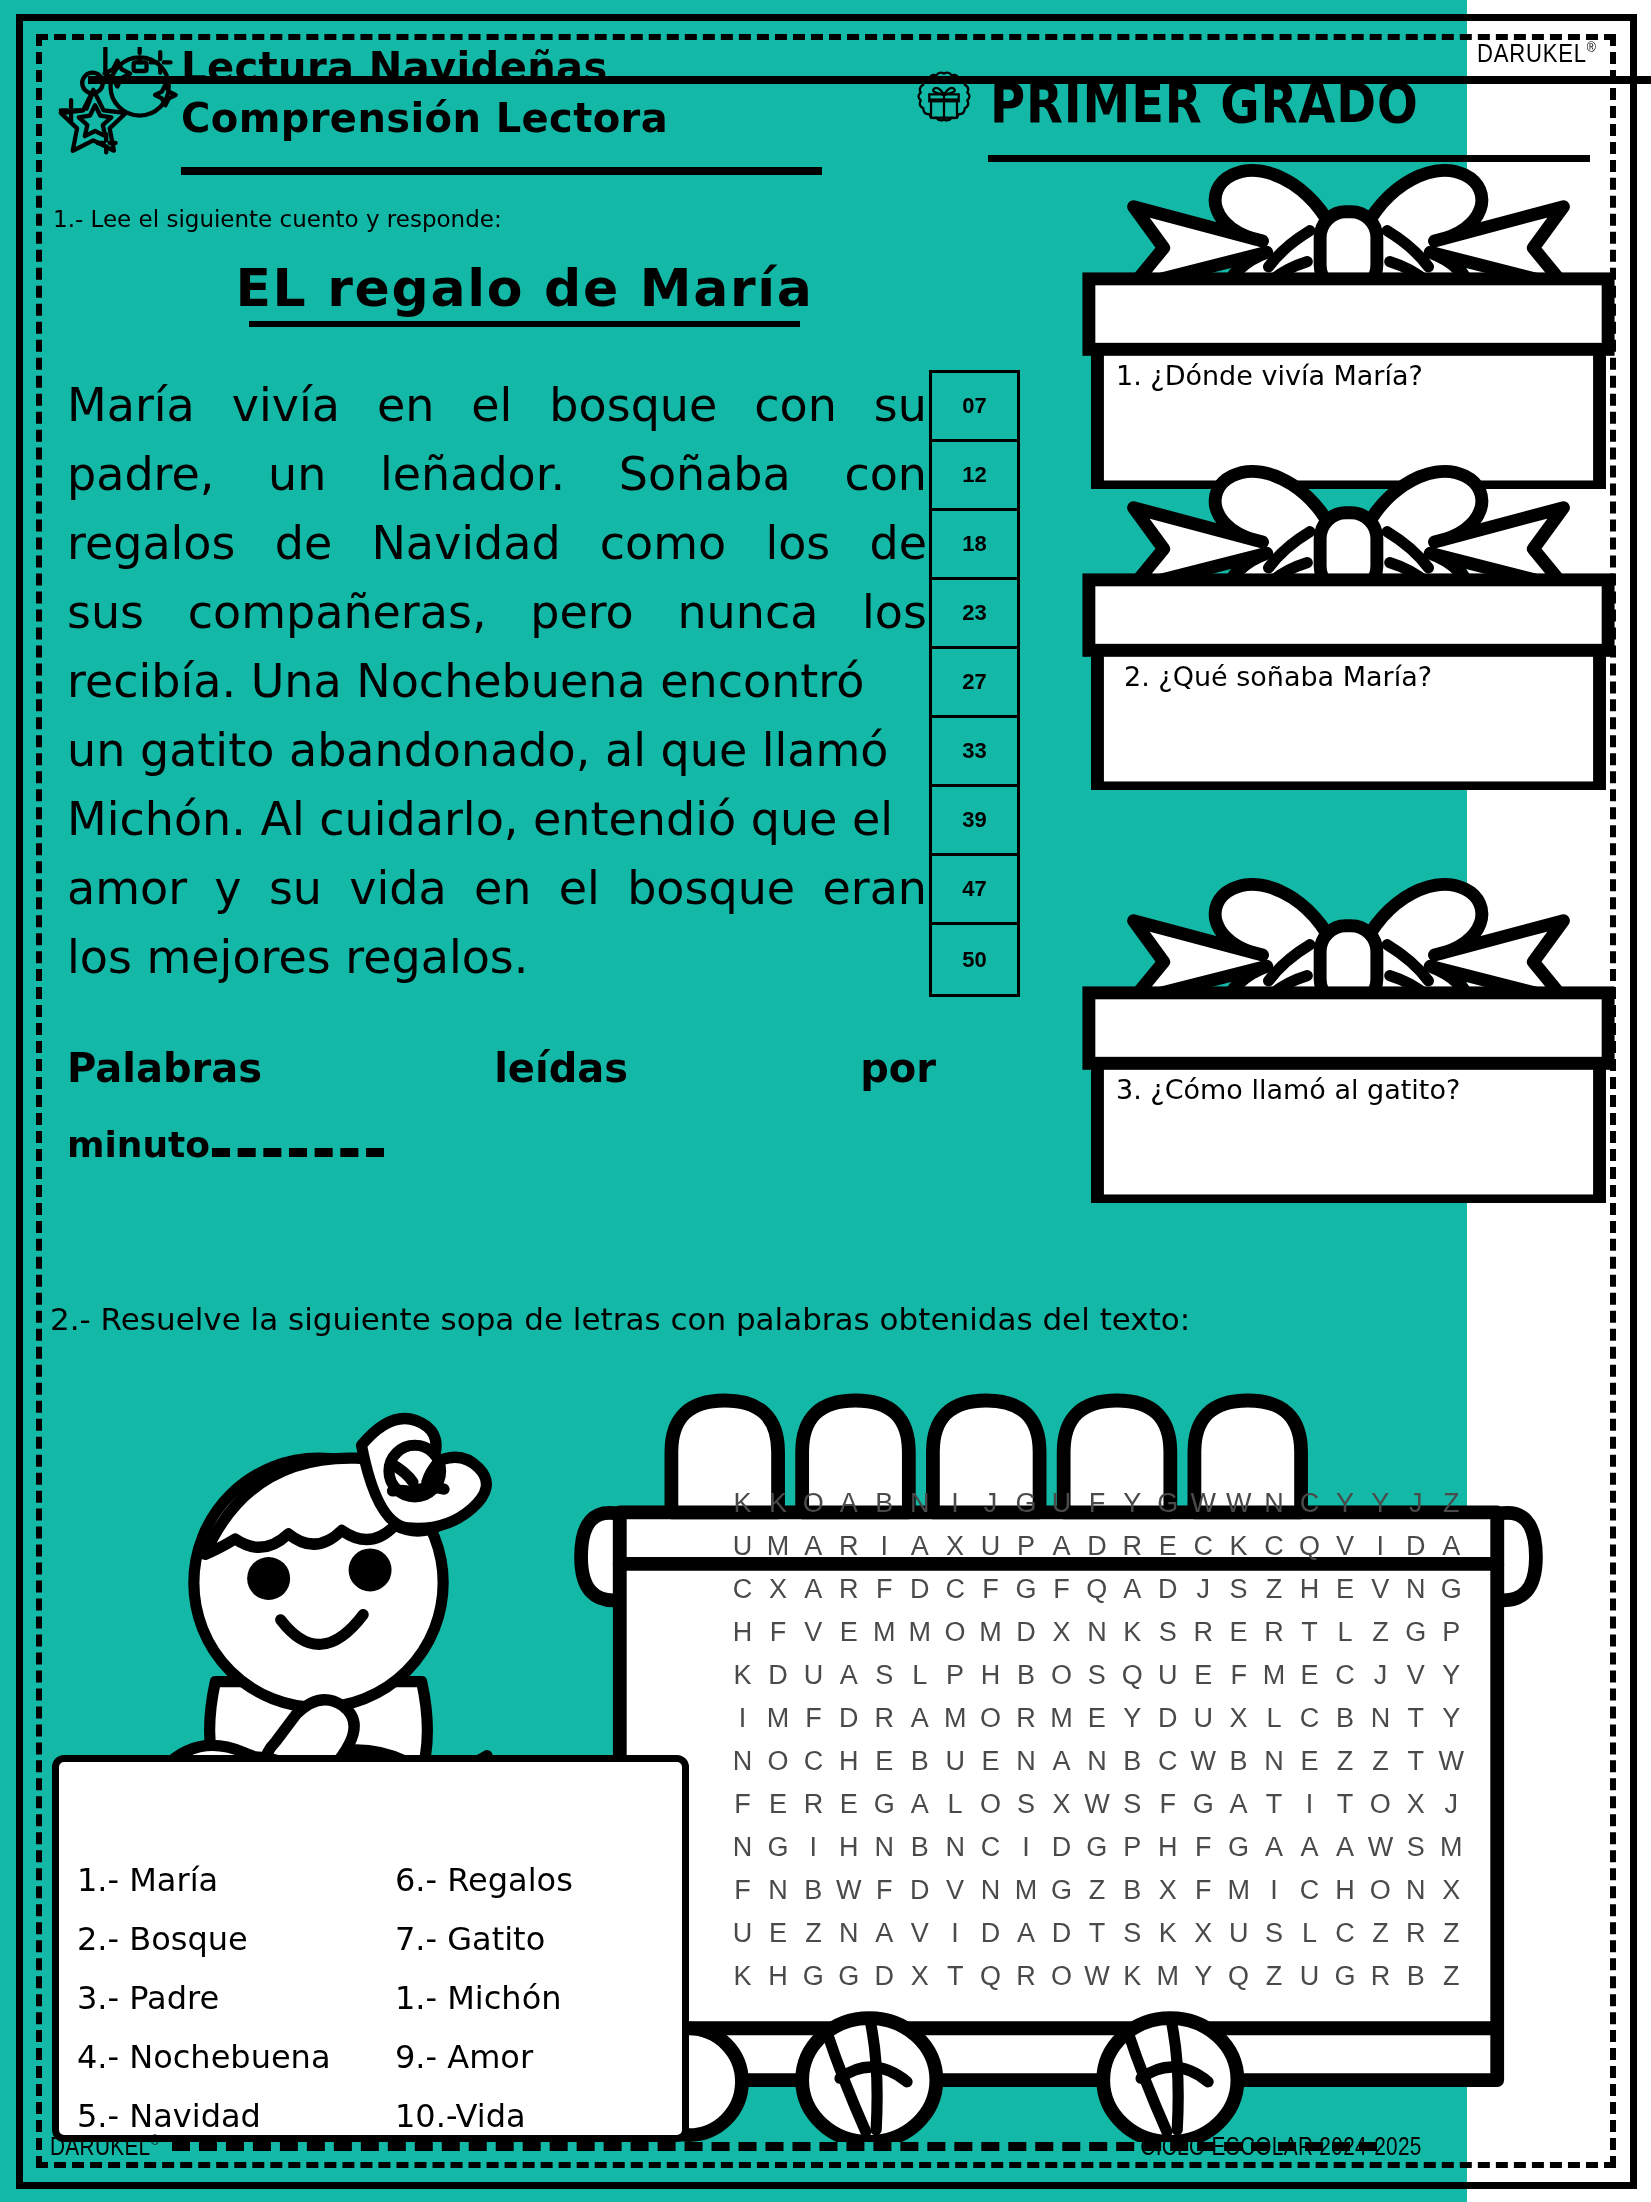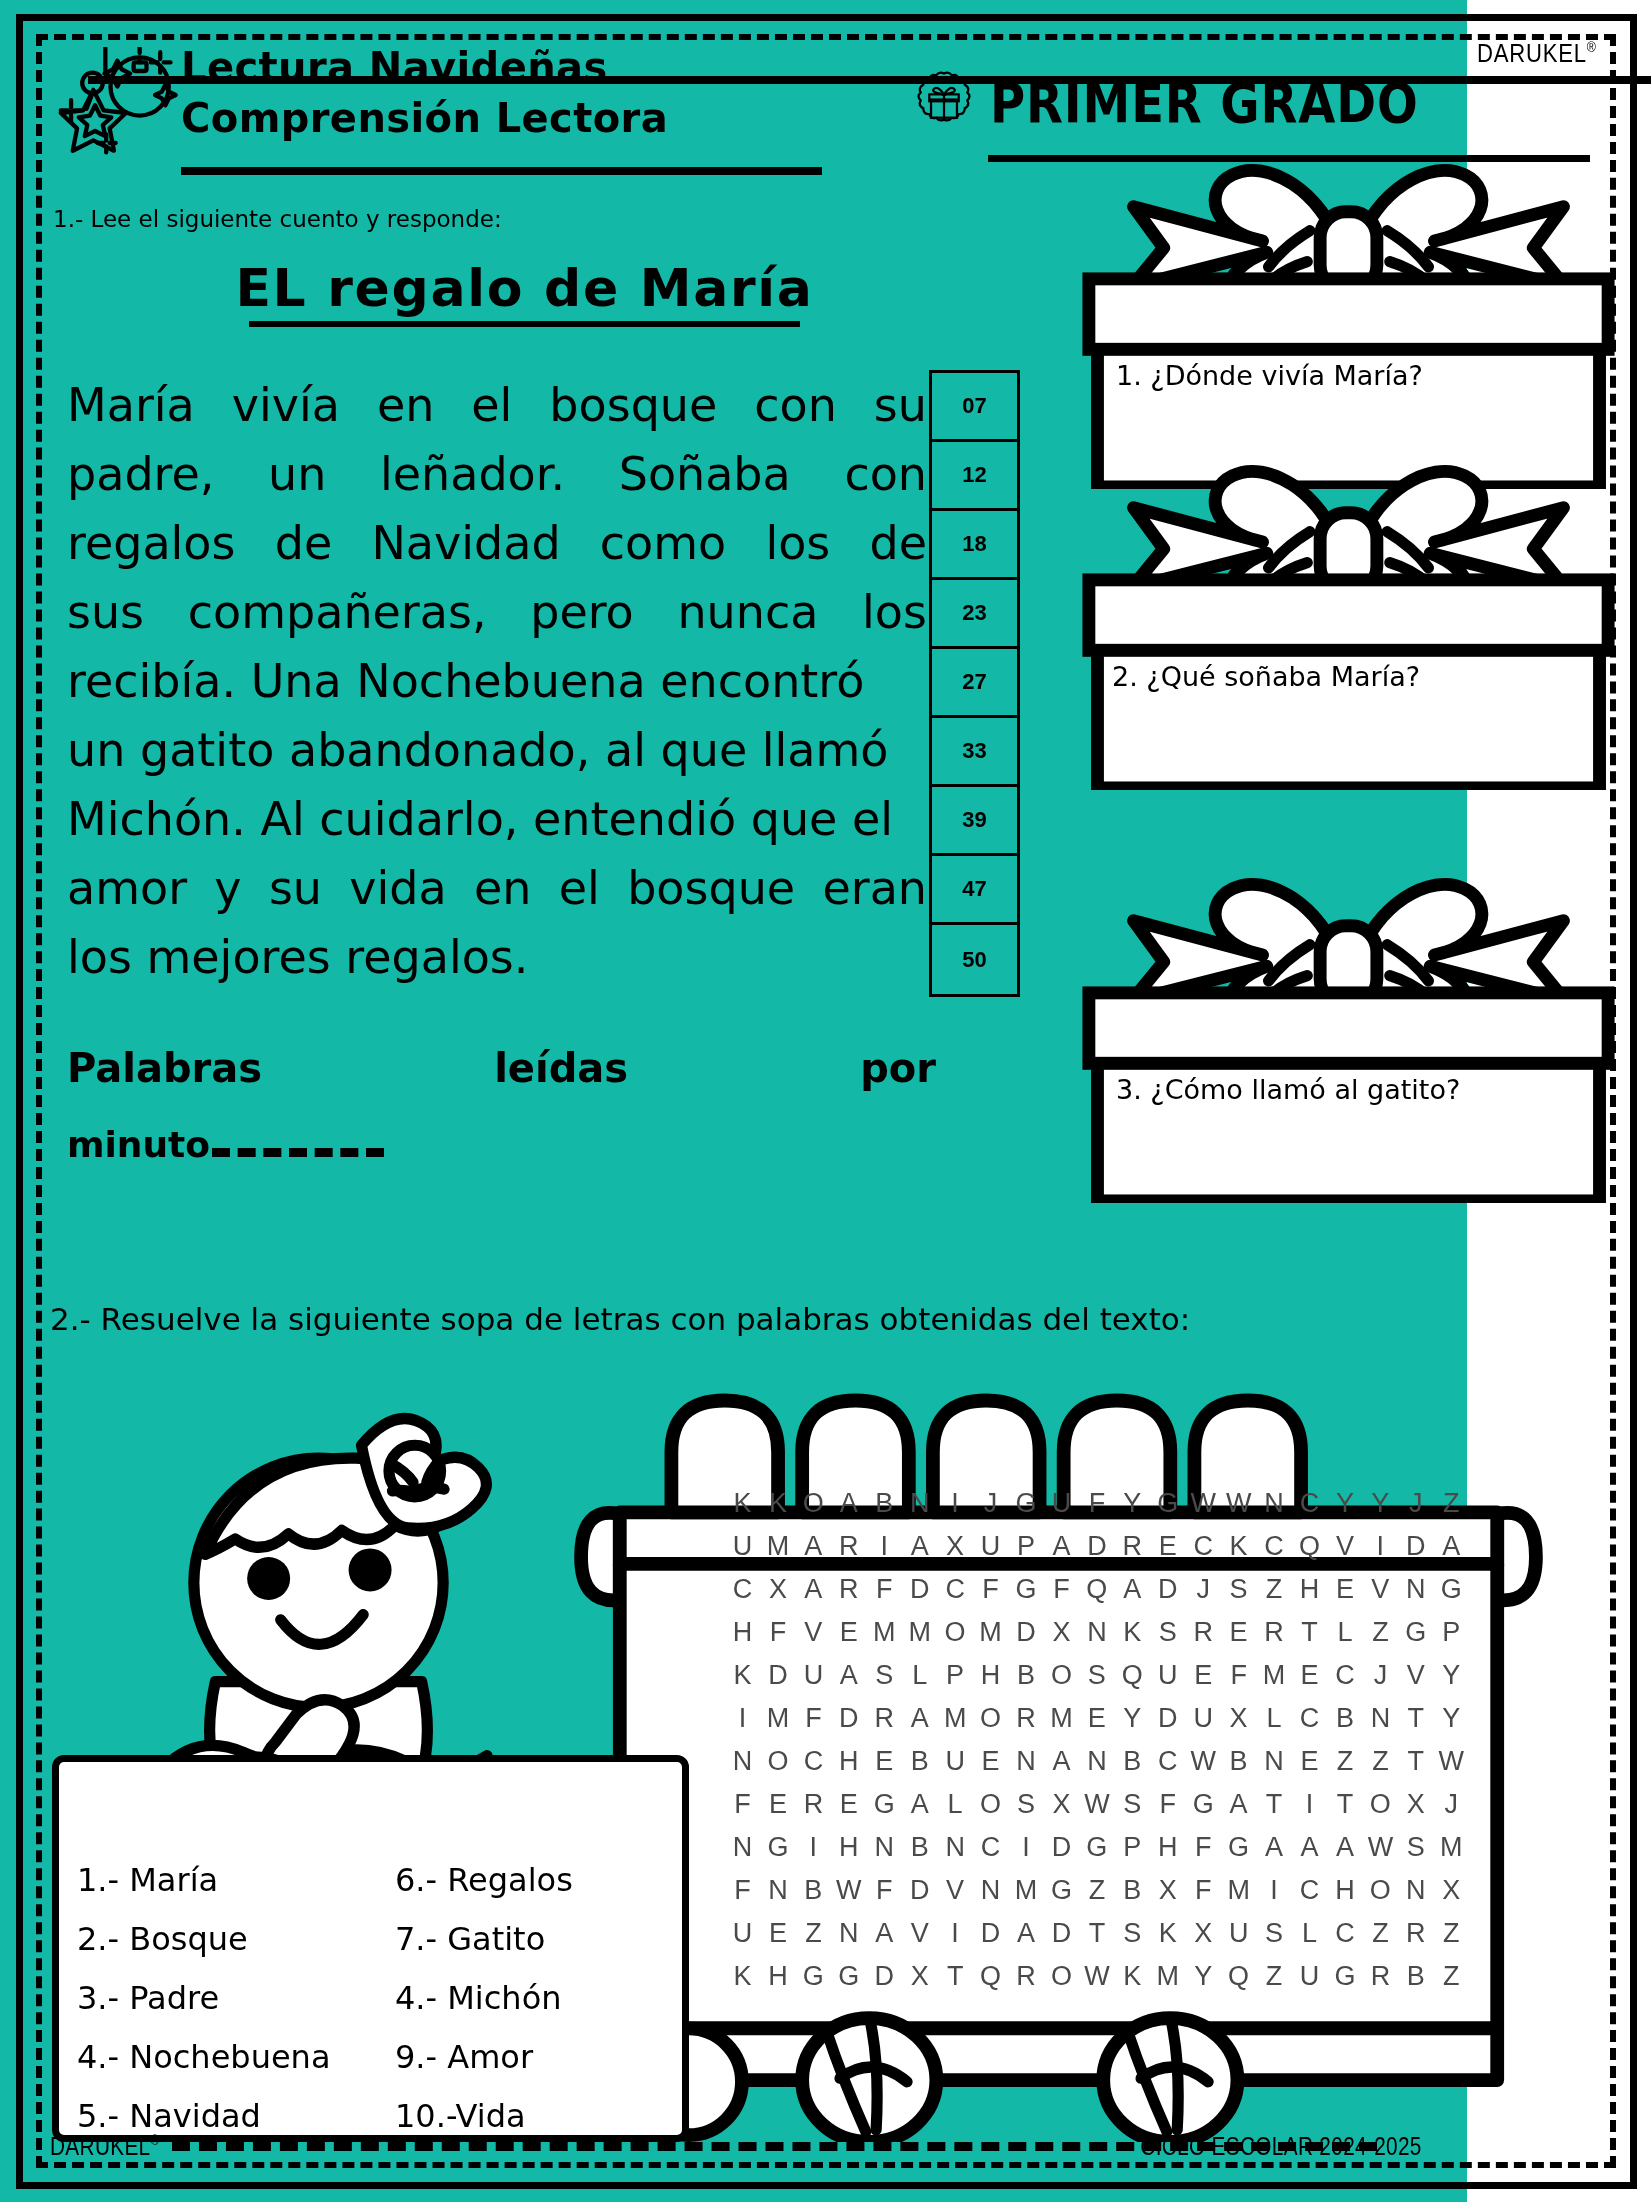--- a/index.html
+++ b/index.html
@@ -463,21 +463,21 @@
       </g>
       <g fill="none" stroke="#000" stroke-width="13" stroke-linecap="round">
         <path d="M265 140 q-30 18 -48 42"></path>
         <path d="M262 176 q-26 8 -44 24"></path>
         <path d="M355 140 q30 18 48 42"></path>
         <path d="M358 176 q26 8 44 24"></path>
       </g>
       <rect x="8" y="196" width="604" height="82" fill="#fff" stroke="#000" stroke-width="15"></rect>
       <rect x="18" y="278" width="584" height="160" fill="#fff" stroke="#000" stroke-width="15"></rect>
     </svg>
-    <div class="gift-q" style="left:30px; top:250px;">2. ¿Qué soñaba María?</div>
+    <div class="gift-q" style="left:42px; top:250px;">2. ¿Qué soñaba María?</div>
   </div>
 
   <div class="gift" style="left:1082px; top:824px;">
     <svg width="533" height="379" viewBox="0 0 620 440">
       <g fill="#fff" stroke="#000" stroke-width="15" stroke-linejoin="round" stroke-linecap="round">
         <path d="M300 160 C280 95 215 55 175 75 C140 92 150 140 210 152 L60 112 L95 160 L58 205 L215 165 C160 185 155 232 195 245 C240 260 295 215 310 160 Z"></path>
         <path d="M320 160 C340 95 405 55 445 75 C480 92 470 140 410 152 L560 112 L525 160 L562 205 L405 165 C460 185 465 232 425 245 C380 260 325 215 310 160 Z"></path>
         <rect x="277" y="118" width="66" height="92" rx="30"></rect>
       </g>
       <g fill="none" stroke="#000" stroke-width="13" stroke-linecap="round">
@@ -829,21 +829,21 @@
       <div class="wg-row"></div>
     </div>
 
   <div class="wordlist-box"></div>
   <div class="wordlist">
     <div class="wl-item">1.- María</div>
     <div class="wl-item">6.- Regalos</div>
     <div class="wl-item">2.- Bosque</div>
     <div class="wl-item">7.- Gatito</div>
     <div class="wl-item">3.- Padre</div>
-    <div class="wl-item">4.- Michón</div>
+    <div class="wl-item">1.- Michón</div>
     <div class="wl-item">4.- Nochebuena</div>
     <div class="wl-item">9.- Amor</div>
     <div class="wl-item">5.- Navidad</div>
     <div class="wl-item">10.-Vida</div>
   </div>
 
   <div class="footer-dashes"></div>
   <div class="footer-brand"><span>DARUKEL</span><sup>®</sup></div>
   <div class="footer-cycle">CICLO ESCOLAR 2024-2025</div>
 

